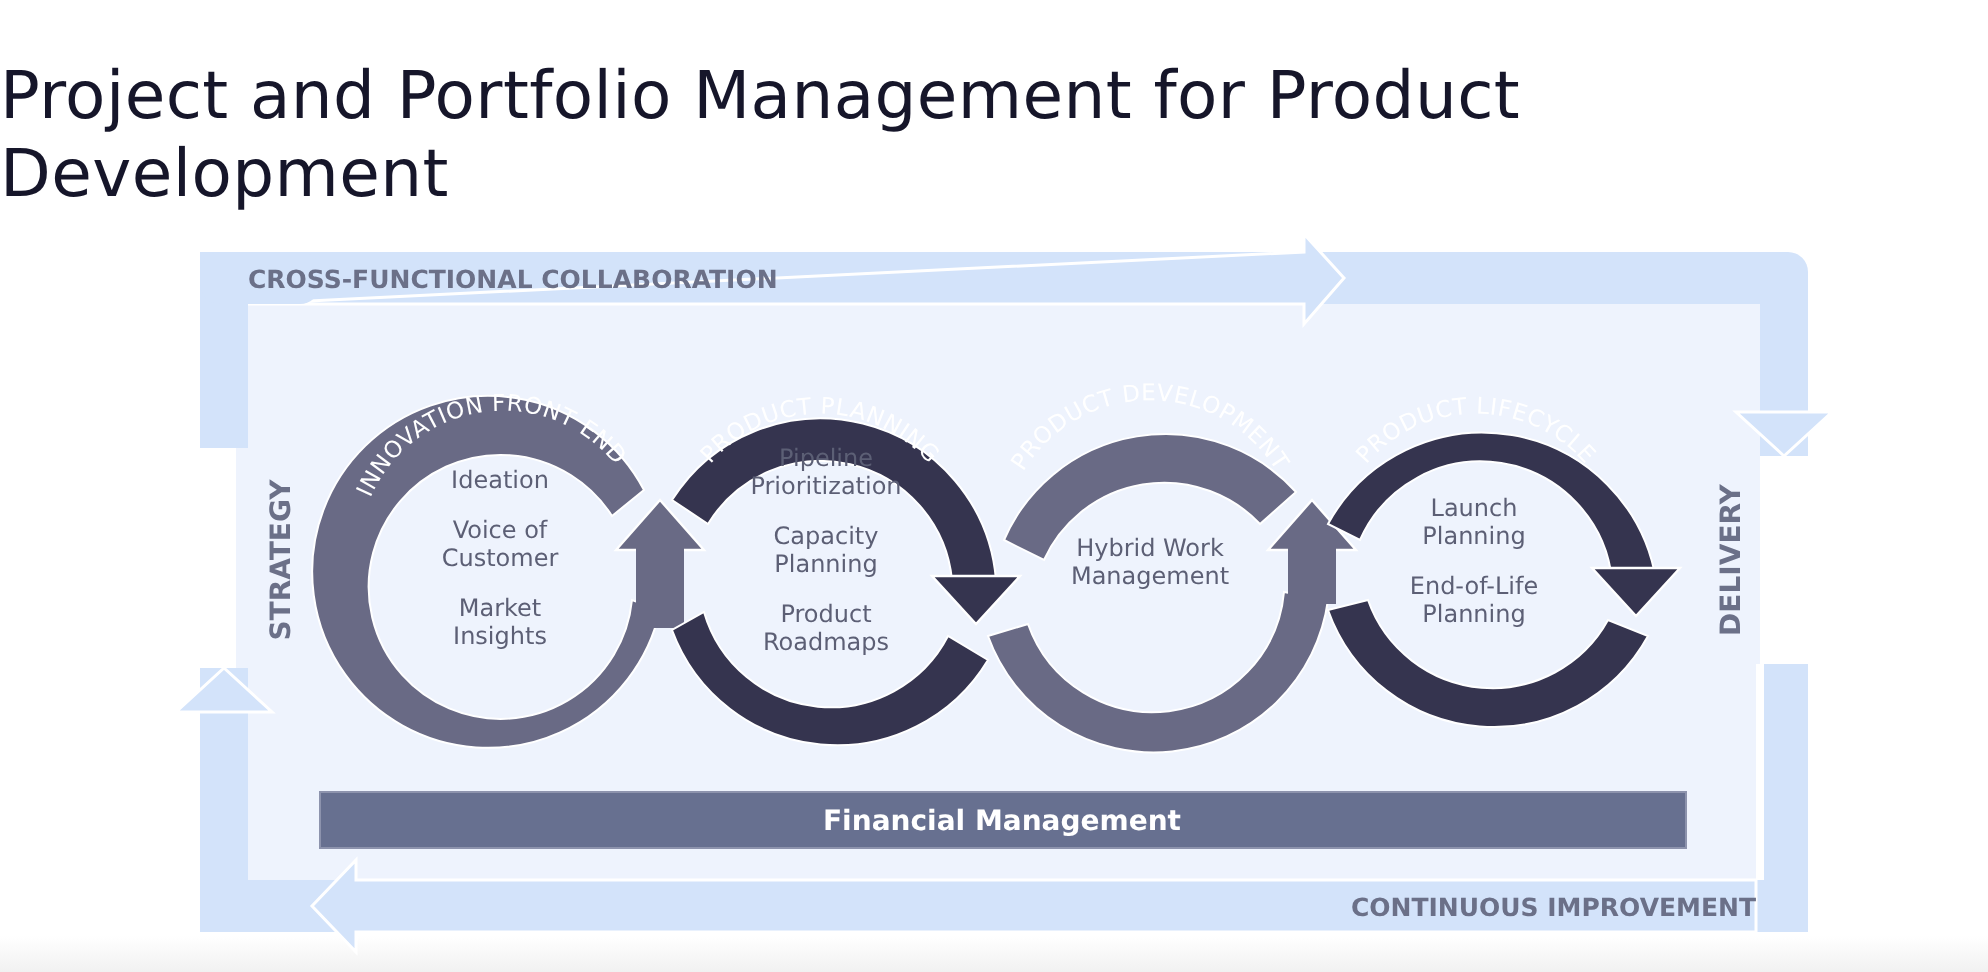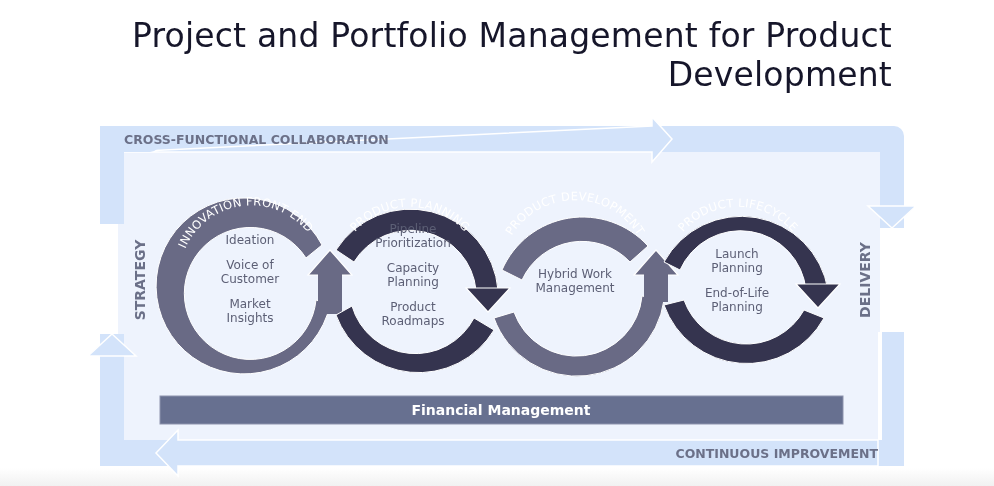--- a/index.html
+++ b/index.html
@@ -3,22 +3,22 @@
 <meta charset="utf-8">
 <style>
   html, body { margin: 0; padding: 0; }
   body {
     width: 994px; height: 486px; overflow: hidden;
     background: linear-gradient(to bottom, #ffffff 0px, #ffffff 468px, #f1f1f1 486px);
     font-family: "Liberation Sans", "DejaVu Sans", sans-serif;
     position: relative;
   }
   .title {
-    position: absolute; left: 0; top: 16px; width: 892px;
-    text-align: right; font-size: 33px; color: #16162a;
+    position: absolute; left: 0; top: 28px; width: 892px;
+    text-align: left; font-size: 33px; color: #16162a;
     letter-spacing: 0.2px; font-family: "DejaVu Sans", sans-serif;
     font-weight: 400;
   }
   svg.diagram { position: absolute; left: 0; top: 0; }
   .band-label { font-family: "DejaVu Sans", sans-serif; font-weight: 700; fill: #6b7088; }
   .ring-label { font-family: "DejaVu Sans", sans-serif; font-weight: 400; fill: #ffffff; font-size: 11.5px; letter-spacing: 0.3px; }
   .item-text { font-family: "DejaVu Sans", sans-serif; fill: #5c5f75; font-size: 12px; }
   .fin-label { font-family: "DejaVu Sans", sans-serif; font-weight: 700; fill: #ffffff; font-size: 14px; }
 </style>
 </head>

